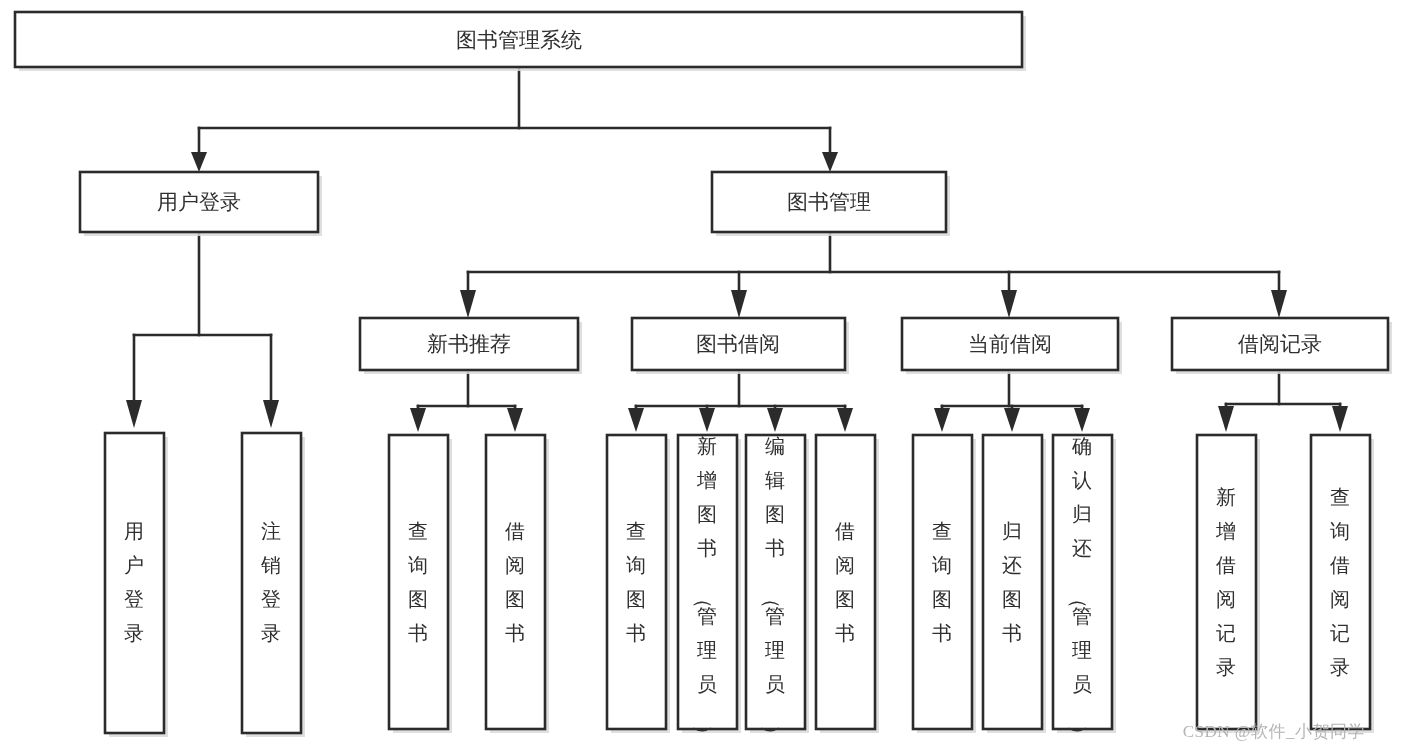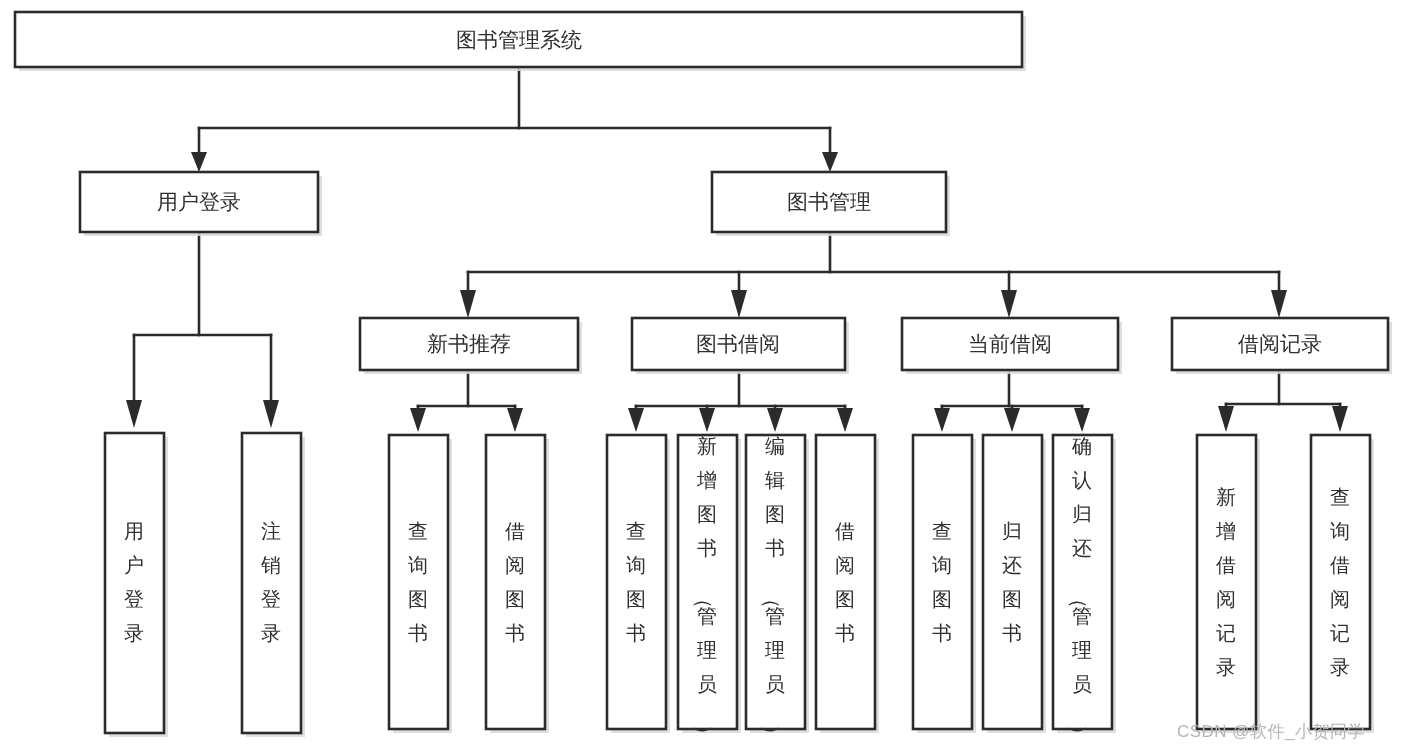--- a/index.html
+++ b/index.html
@@ -55,21 +55,21 @@
   .label-h {
     font-size: 21px;
   }
   .label-v {
     font-size: 20px;
   }
   .watermark {
     position: absolute;
     right: 8px;
     bottom: 4px;
-    font-family: Liberation Sans, sans-serif;
+    font-family: Liberation Serif, serif;
     font-size: 17px;
     color: #b4b4b4;
     letter-spacing: 0.5px;
     white-space: nowrap;
     user-select: none;
   }
 </style>
 </head>
 <body>
 

